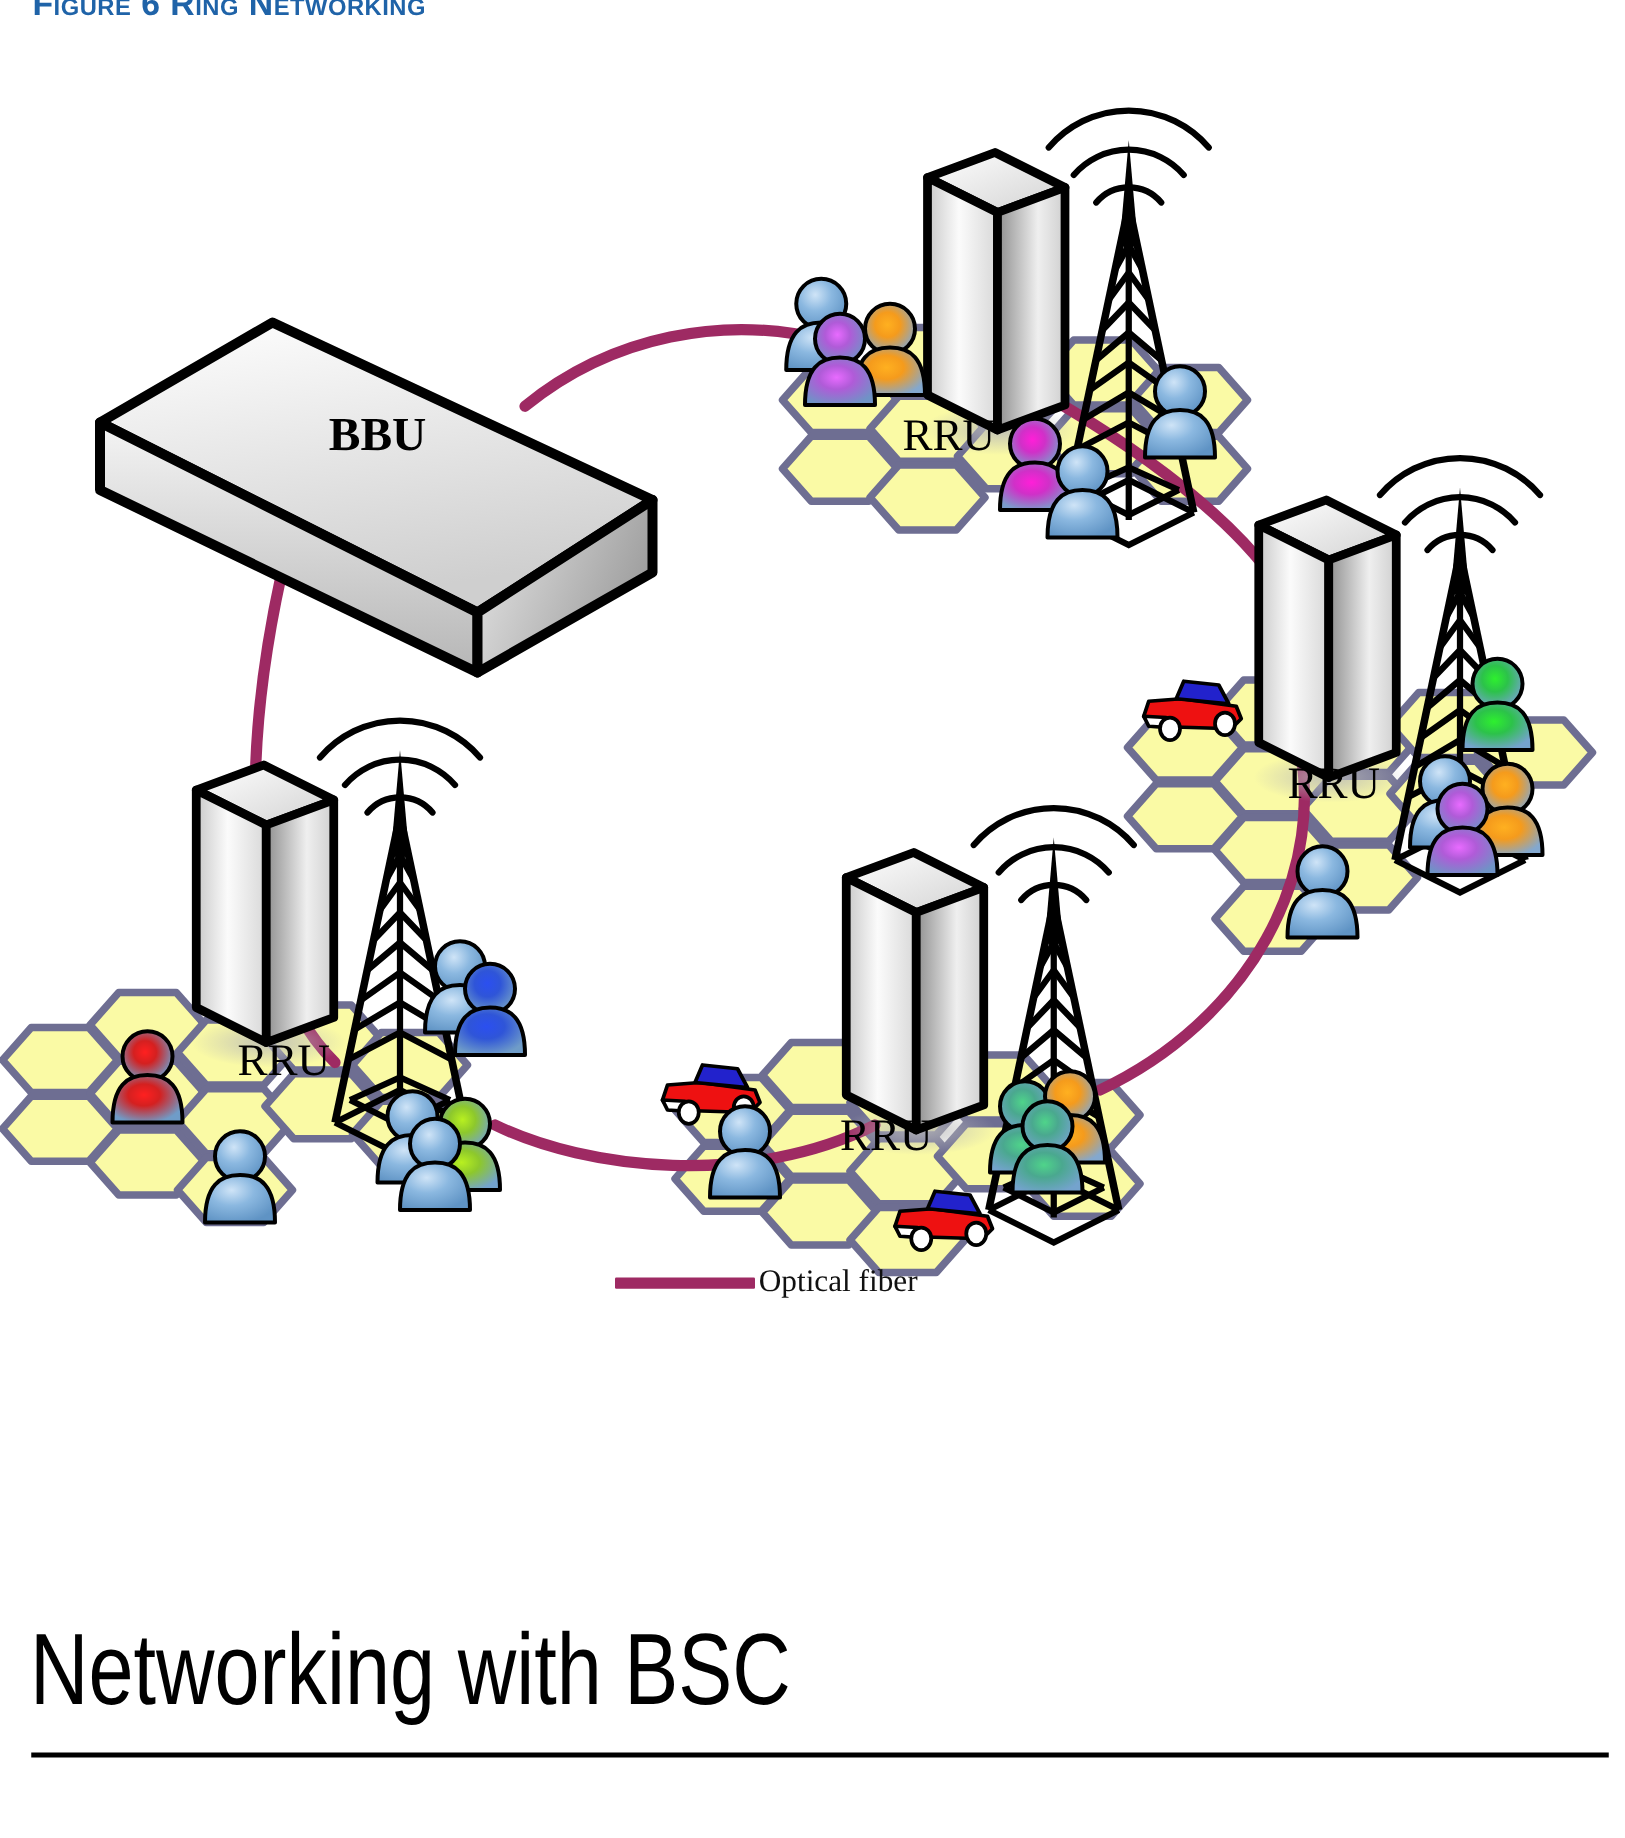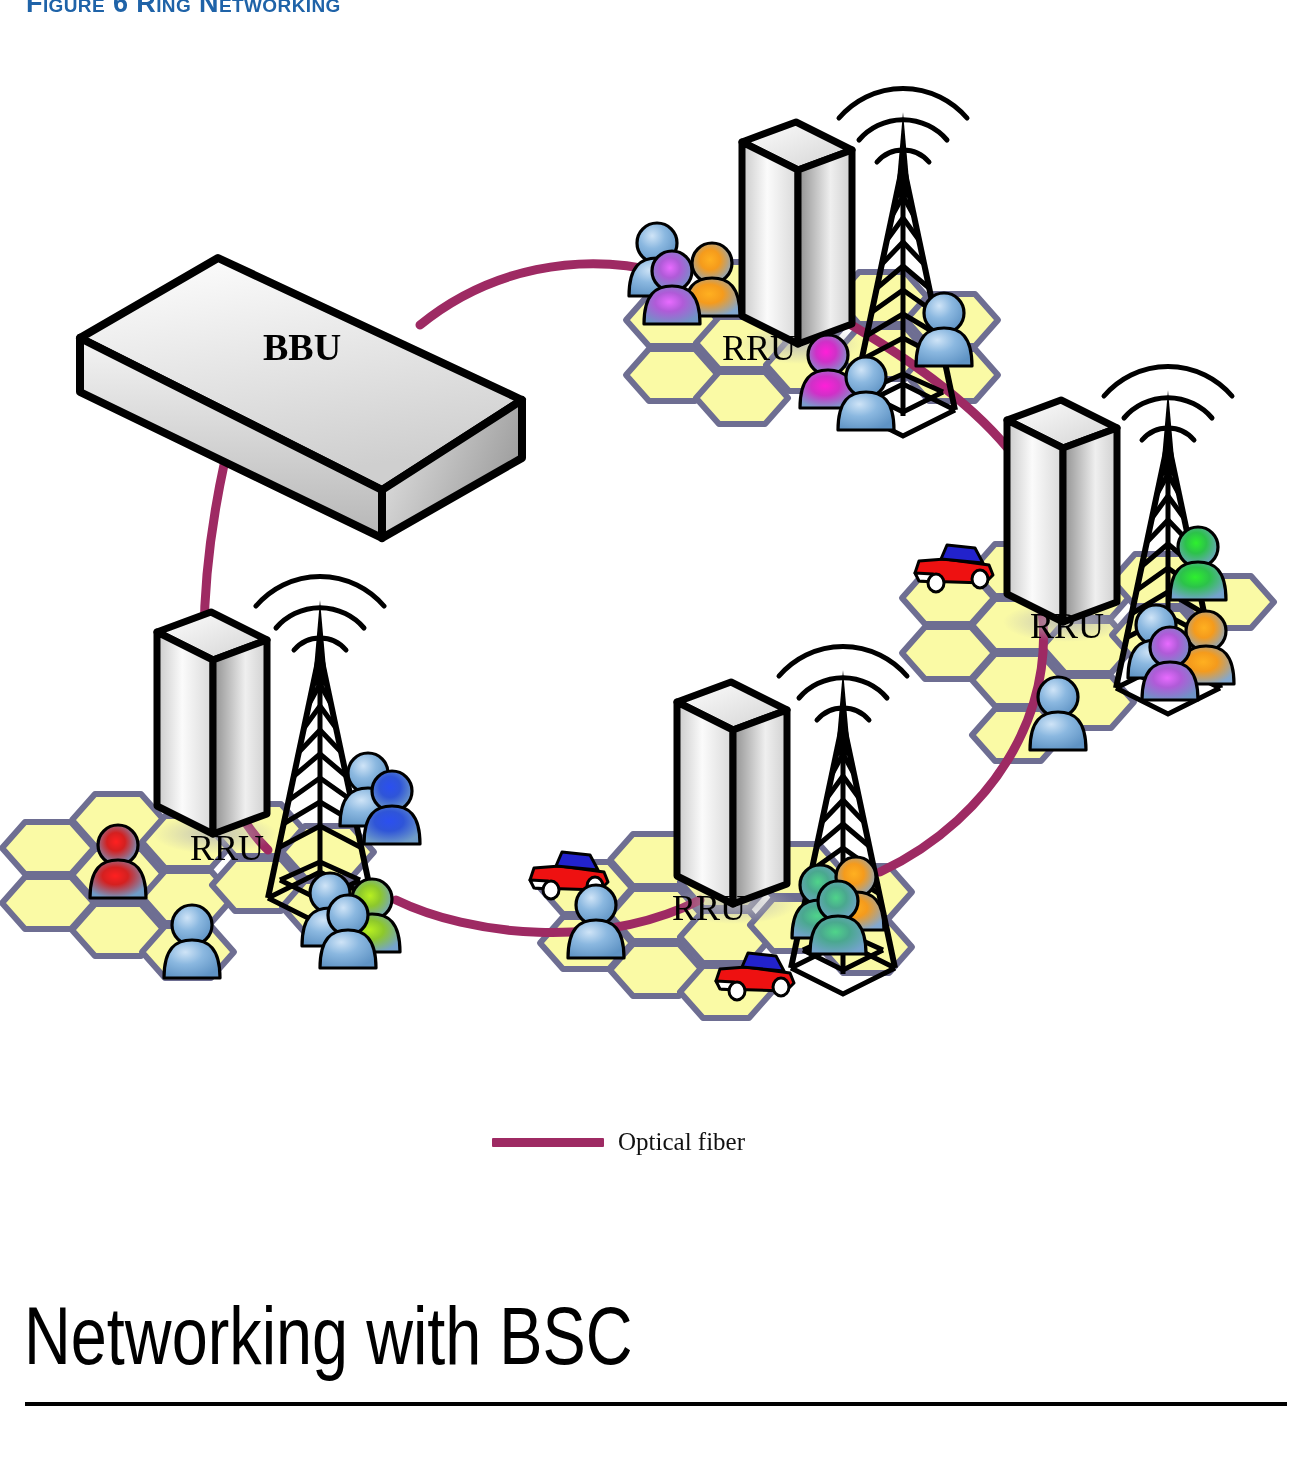--- a/index.html
+++ b/index.html
@@ -9,21 +9,21 @@
   #figure-title{
     position:absolute; left:26px; top:-12px;
     font-family:"Liberation Sans",sans-serif;
     font-weight:bold; font-size:27px; letter-spacing:.4px;
     color:#1F63A8; font-variant:small-caps;
     white-space:nowrap;
   }
 
   #diagram{position:absolute;left:0;top:20px;width:1300px;height:1070px;}
 
-  #legend{position:absolute;left:492px;top:1128px;display:flex;align-items:center;gap:14px;}
+  #legend{position:absolute;left:492px;top:1012px;display:flex;align-items:center;gap:3px;}
   #legend .swatch{width:112px;height:9px;background:#9E2A63;border-radius:1px;}
   #legend .ltext{font-family:"Liberation Serif",serif;font-size:25px;color:#111;}
 
   #page-heading{
     position:absolute;left:24px;top:1296px;
     font-family:"Liberation Sans",sans-serif;
     font-size:81px; line-height:1; color:#000;
     transform:scaleX(.80); transform-origin:left top;
     white-space:nowrap;
   }

